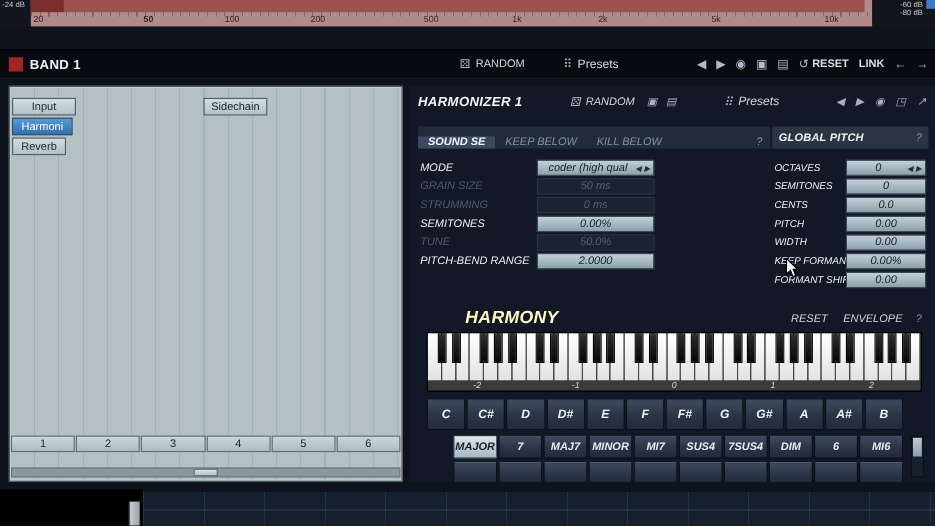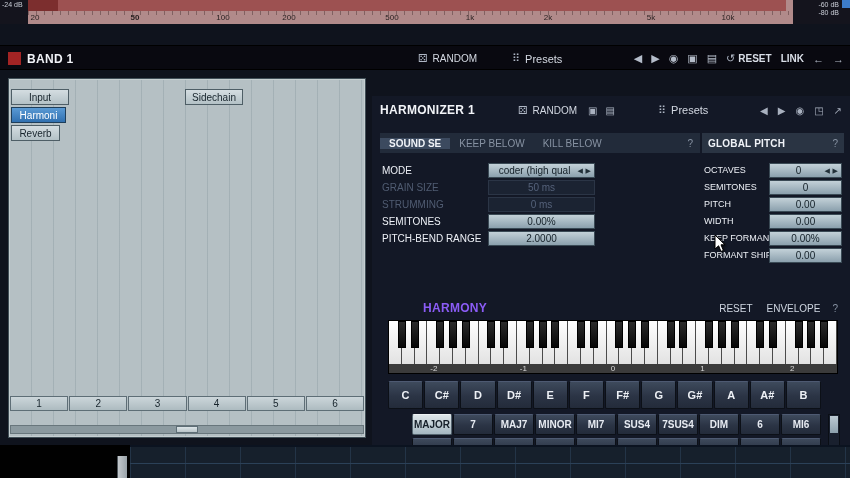--- a/index.html
+++ b/index.html
@@ -34,27 +34,27 @@
   .left-panel::before{content:"";position:absolute;inset:1px;background:repeating-linear-gradient(90deg,transparent 0 21px,rgba(70,95,105,.16) 21px 22px);pointer-events:none;}
   .lp-btn{position:absolute;display:flex;align-items:center;justify-content:center;font-size:10px;color:#17242c;background:linear-gradient(180deg,#d4dde1,#b3c1c6);border:1px solid #4e5e66;}
   .lp-btn.active{background:linear-gradient(180deg,#5a9ad4,#3070b0);color:#fff;border-color:#1e3e5a;}
   .lp-graph{position:absolute;left:1px;right:1px;top:66px;bottom:46px;}
   .lp-slots{position:absolute;left:1px;right:1px;top:317px;height:15px;display:flex;gap:1px;}
   .slot-btn{flex:1;display:flex;align-items:center;justify-content:center;font-size:10px;color:#17242c;background:linear-gradient(180deg,#ccd6da,#adbbc0);border:1px solid #5e6e76;}
   .lp-scroll{position:absolute;left:1px;right:1px;top:346px;height:9px;background:#8b999f;border:1px solid #68767c;}
   .lp-scroll-handle{position:absolute;left:calc(50% - 11px);top:0;width:22px;height:7px;background:linear-gradient(180deg,#dde5e8,#b8c4c8);border:1px solid #5e6e76;}
 
   
-  .right-panel{position:absolute;left:372px;top:96px;width:478px;height:360px;background:#131826;}
+  .right-panel{position:absolute;left:372px;top:78px;width:478px;height:360px;background:#131826;font-style:italic;}
   .hz-title{position:absolute;left:8px;top:7px;font-size:12px;font-weight:bold;color:#f2f4f8;letter-spacing:.3px;}
   .hz-group{position:absolute;top:0;height:28px;display:flex;align-items:center;gap:5px;font-size:10px;color:#d3d8e2;}
   .hz-nav{position:absolute;right:8px;top:0;height:28px;display:flex;align-items:center;gap:10px;color:#a9b1bf;font-size:10px;}
 
   .sound-section{position:absolute;left:8px;top:34px;width:320px;height:162px;}
-  .tabbar{margin-top:3px;height:20px;background:#222b3a;display:flex;align-items:center;}
+  .tabbar{margin-top:3px;height:20px;background:#222b3a;display:flex;align-items:flex-end;}
   .tabs{display:flex;flex:1;}
   .tab{display:flex;align-items:center;padding:0 9px;font-size:10px;color:#8792a2;}
   .tab.active{background:#3c4a5f;color:#f0f3f8;font-weight:bold;}
   .help{display:flex;align-items:center;padding:0 7px;color:#8792a2;font-size:10px;}
 
   .params{margin-top:10px;}
   .prow{position:relative;height:15px;margin-bottom:2px;}
   .plabel{position:absolute;left:2px;top:0;line-height:15px;font-size:10px;color:#edf0f6;white-space:nowrap;}
   .plabel.off{color:#505c72;}
   .pfield{position:absolute;top:0;height:15px;display:flex;align-items:center;justify-content:center;font-size:10px;}
@@ -67,21 +67,21 @@
   .fa.fr{right:3px;}
 
   .gp-section{position:absolute;left:330px;top:34px;width:142px;height:162px;}
   .gp-header{margin-top:3px;height:20px;background:#2a3443;display:flex;align-items:center;justify-content:space-between;padding:0 6px;}
   .gp-title{font-size:10px;font-weight:bold;color:#f0f3f8;letter-spacing:.2px;}
   .gp-section .plabel{font-size:9px;}
   .gp-section .pfield{left:auto;right:2px;width:73px;}
 
   .harmony-section{position:absolute;left:8px;top:199px;width:464px;height:161px;overflow:hidden;}
   .hm-header{position:absolute;left:4px;right:4px;top:3px;height:20px;display:flex;align-items:center;}
-  .hm-title{font-size:12px;font-weight:bold;color:#8b5cf6;flex:1;letter-spacing:.3px;padding-left:39px;}
+  .hm-title{font-size:16px;font-weight:bold;color:#fef9c3;flex:1;letter-spacing:.3px;padding-left:39px;}
   .hm-btn{font-size:10px;color:#cfd6e1;margin-left:14px;}
   .hm-help{font-size:10px;color:#8792a2;margin-left:12px;margin-right:2px;}
 
   .piano{position:absolute;left:8px;top:25px;width:450px;height:54px;background:#000;border:1px solid #000;}
   .pk-white{position:absolute;top:0;height:43px;background:linear-gradient(180deg,#ffffff,#e2e2e2);border-right:1px solid #4a4a4a;}
   .pk-black{position:absolute;top:0;height:27px;background:linear-gradient(180deg,#2c2c2c,#070707);border:1px solid #000;}
   .oct-strip{position:absolute;left:0;top:43px;width:100%;height:9px;background:#3b3b3b;display:flex;}
   .oct-label{flex:1;text-align:center;font-size:8px;line-height:9px;color:#d8d8d8;}
 
   .note-row{position:absolute;left:8px;top:86px;width:433px;height:28px;display:flex;gap:1px;}
@@ -111,27 +111,27 @@
     <div class="an-left">
       <span class="db">-24 dB</span>
     </div>
     <div class="an-spectrum">
       <div class="an-band"></div>
       <div class="an-band-dark"></div>
       <div class="an-ticks"></div>
       <div class="an-freqs">
           <div class="freq-label" style="left: 7px;">20</div>
           <div class="freq-label" style="left: 107px; font-weight: bold;">50</div>
-          <div class="freq-label" style="left: 183px; margin-left: 12px;">100</div>
+          <div class="freq-label" style="left: 183px;">100</div>
           <div class="freq-label" style="left: 261px;">200</div>
           <div class="freq-label" style="left: 364px;">500</div>
           <div class="freq-label" style="left: 442px;">1k</div>
           <div class="freq-label" style="left: 520px;">2k</div>
           <div class="freq-label" style="left: 623px;">5k</div>
-          <div class="freq-label" style="left: 700px;">10k</div>
+          <div class="freq-label" style="left: 728px;">10k</div>
           <div class="freq-label" style="left: 778px;">20k</div>
         </div>
     </div>
     <div class="an-right">
       <span class="db">-60 dB</span>
       <span class="db">-80 dB</span>
       <div class="corner-sq"></div>
     </div>
   </div>
 
@@ -233,20 +233,26 @@
               <div class="pvalue">0 ms</div>
             </div>
           </div>
           <div class="prow">
             <div class="plabel">SEMITONES</div>
             <div class="pfield light">
               <div class="pvalue">0.00%</div>
             </div>
           </div>
           <div class="prow">
+            <div class="plabel off">TUNE</div>
+            <div class="pfield dark">
+              <div class="pvalue">50.0%</div>
+            </div>
+          </div>
+          <div class="prow">
             <div class="plabel">PITCH-BEND RANGE</div>
             <div class="pfield light">
               <div class="pvalue">2.0000</div>
             </div>
           </div>
         </div>
     </div>
 
     <div class="gp-section">
       <div class="gp-header">
@@ -259,20 +265,26 @@
             <div class="pfield light has-arrows">
               <div class="pvalue">0</div>
               <div class="fa fl">◀</div>
               <div class="fa fr">▶</div>
             </div>
           </div>
           <div class="prow">
             <div class="plabel">SEMITONES</div>
             <div class="pfield light">
               <div class="pvalue">0</div>
+            </div>
+          </div>
+          <div class="prow">
+            <div class="plabel">CENTS</div>
+            <div class="pfield light">
+              <div class="pvalue">0.0</div>
             </div>
           </div>
           <div class="prow">
             <div class="plabel">PITCH</div>
             <div class="pfield light">
               <div class="pvalue">0.00</div>
             </div>
           </div>
           <div class="prow">
             <div class="plabel">WIDTH</div>

